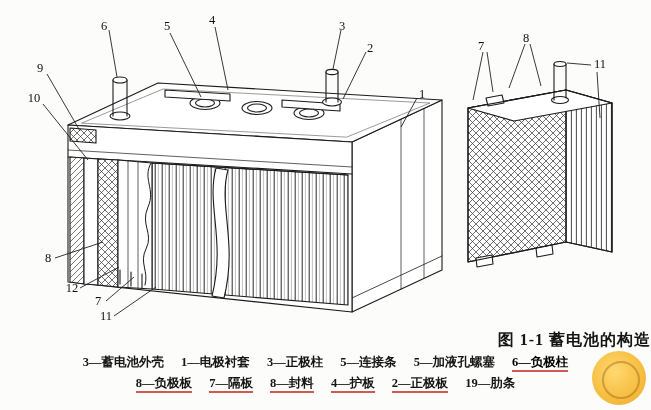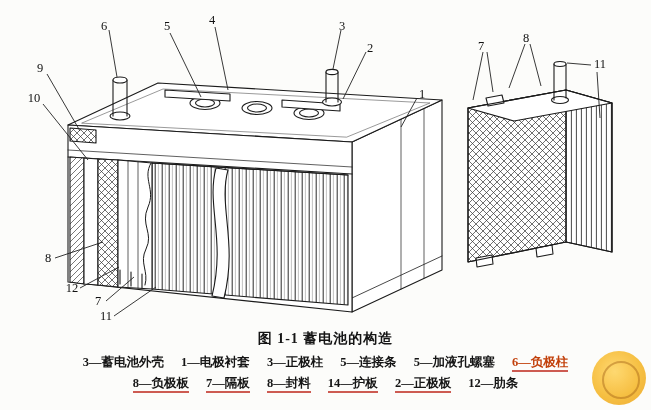--- a/index.html
+++ b/index.html
@@ -1,25 +1,25 @@
 <!DOCTYPE html>
 <html><head>
 <meta charset="utf-8">
 <style>
   html,body{margin:0;padding:0;background:#ffffff;}
   .page{position:relative;width:651px;height:410px;background:#fcfcfa;
         font-family:"Liberation Serif", serif;color:#151515;overflow:hidden;}
   svg.fig{position:absolute;left:0;top:0;display:block;}
-  .caption{position:absolute;left:0;top:330px;width:100%;text-align:center;
-           font-size:14px;font-weight:bold;letter-spacing:1px;}
+  .caption{position:absolute;left:0;top:330px;width:100%;text-align:right;
+           font-size:16px;font-weight:bold;letter-spacing:1px;}
   .legend{position:absolute;left:0;top:352px;width:100%;text-align:center;
           font-size:12.5px;font-weight:bold;}
   .legend-row{height:21px;line-height:21px;}
   .legend-item{margin:0 7px;white-space:nowrap;padding-bottom:1px;}
-  .em-red{color:#c2410c;}
+  .em-red{color:#000000;}
   .ul-red{border-bottom:2px solid rgba(192,50,40,.8);}
   .watermark{position:absolute;left:592px;top:351px;width:54px;height:54px;border-radius:50%;
              background:radial-gradient(circle at 42% 38%, #ffd76a 0%, #f6bd3a 55%, #eda726 100%);
              opacity:.95;}
   .wm-inner{position:absolute;left:10px;top:10px;width:34px;height:34px;border-radius:50%;
             border:2px solid rgba(160,90,10,.45);}
 </style>
 </head>
 <body>
 
@@ -192,23 +192,23 @@
       <span class="legend-item">1—电极衬套</span>
       <span class="legend-item">3—正极柱</span>
       <span class="legend-item">5—连接条</span>
       <span class="legend-item">5—加液孔螺塞</span>
       <span class="legend-item em-red ul-red">6—负极柱</span>
     </div>
     <div class="legend-row">
       <span class="legend-item ul-red">8—负极板</span>
       <span class="legend-item ul-red">7—隔板</span>
       <span class="legend-item ul-red">8—封料</span>
-      <span class="legend-item ul-red">14—护板</span>
+      <span class="legend-item ul-red">4—护板</span>
       <span class="legend-item ul-red">2—正极板</span>
-      <span class="legend-item">12—肋条</span>
+      <span class="legend-item">19—肋条</span>
     </div>
   </div>
 
   <div class="watermark">
     <div class="wm-inner"></div>
   </div>
 
 </div>
 
 </body></html>

